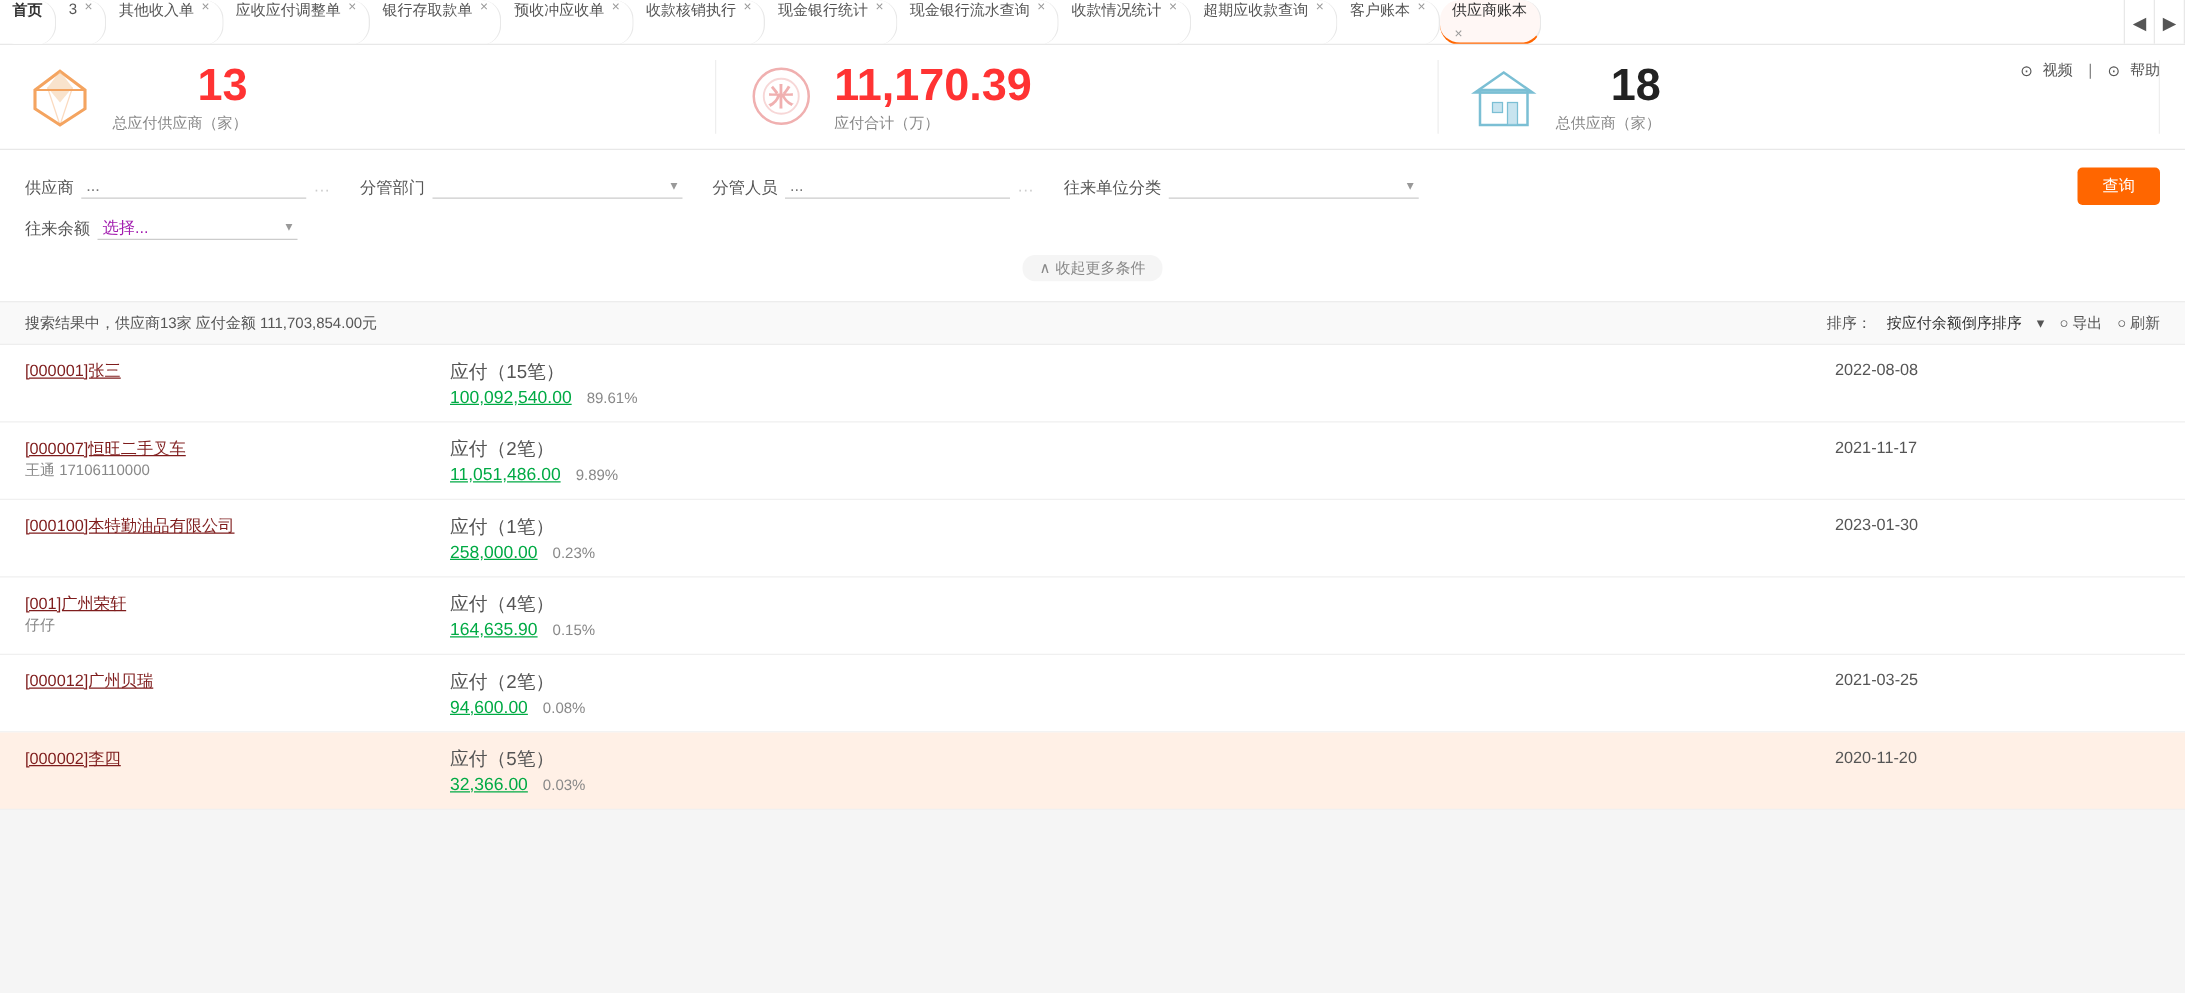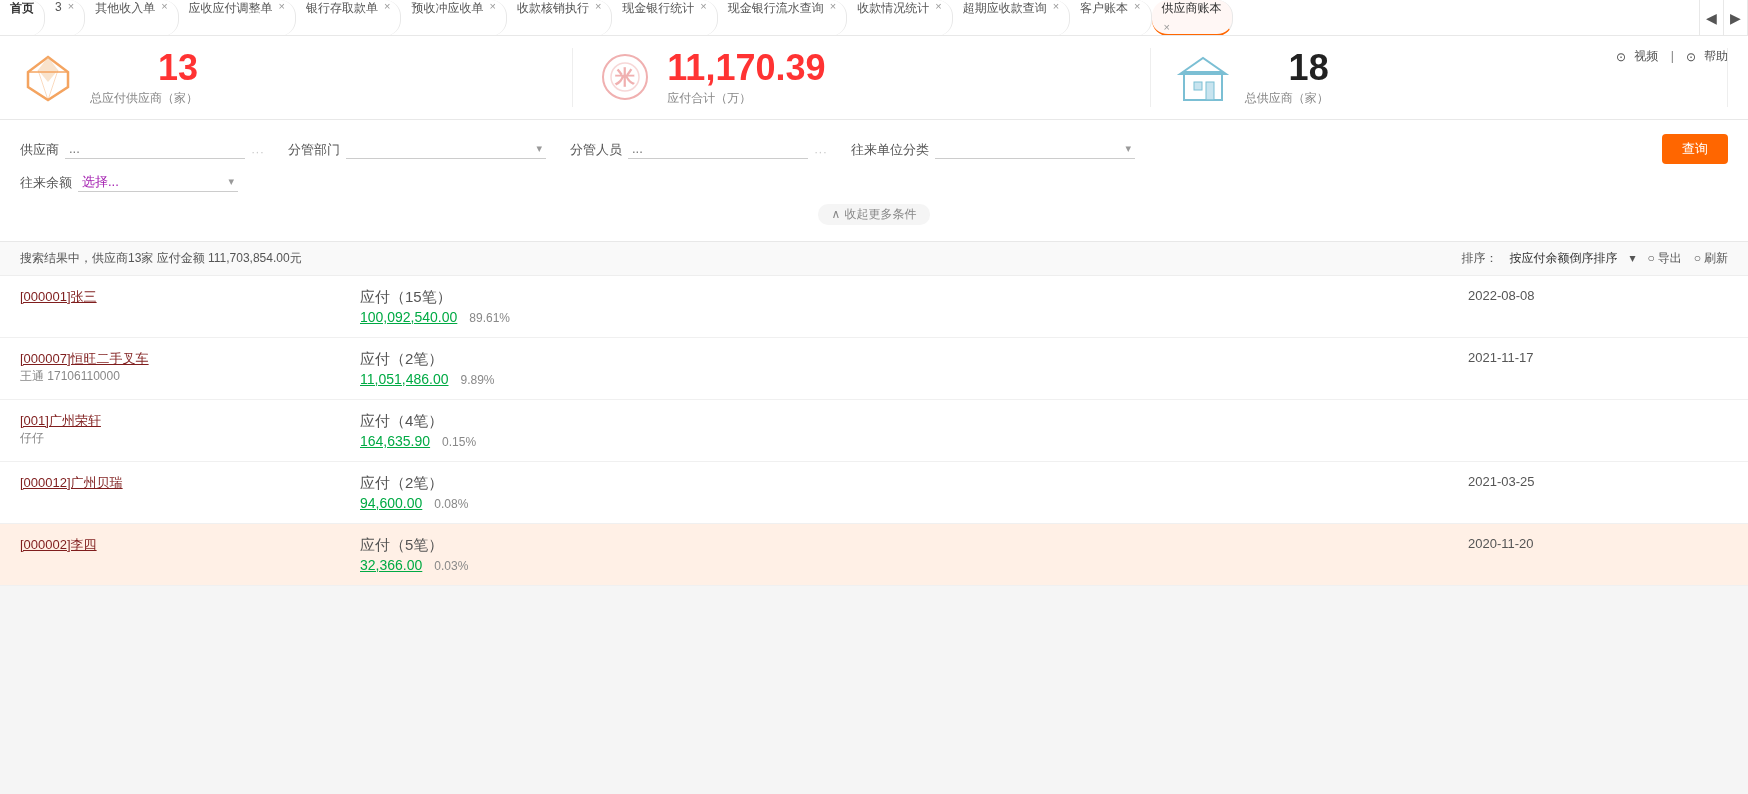--- a/index.html
+++ b/index.html
@@ -509,20 +509,36 @@
         <div class="transaction-row">
           <span class="transaction-amount">11,051,486.00</span>
           <span class="transaction-pct">9.89%</span>
         </div>
       </div>
     </div>
     <div class="col-lastpay lastpay-date">2021-11-17</div>
     <div class="col-extra"></div>
   </div>
 
+  <div class="table-row">
+    <div class="col-supplier">
+      <span class="supplier-link">[000100]本特勤油品有限公司</span>
+    </div>
+    <div class="col-transaction">
+      <div class="transaction-detail">
+        <span class="transaction-label">应付（1笔）</span>
+        <div class="transaction-row">
+          <span class="transaction-amount">258,000.00</span>
+          <span class="transaction-pct">0.23%</span>
+        </div>
+      </div>
+    </div>
+    <div class="col-lastpay lastpay-date">2023-01-30</div>
+    <div class="col-extra"></div>
+  </div>
 
   <div class="table-row">
     <div class="col-supplier">
       <span class="supplier-link">[001]广州荣轩</span>
       <span class="supplier-sub">仔仔</span>
     </div>
     <div class="col-transaction">
       <div class="transaction-detail">
         <span class="transaction-label">应付（4笔）</span>
         <div class="transaction-row">

